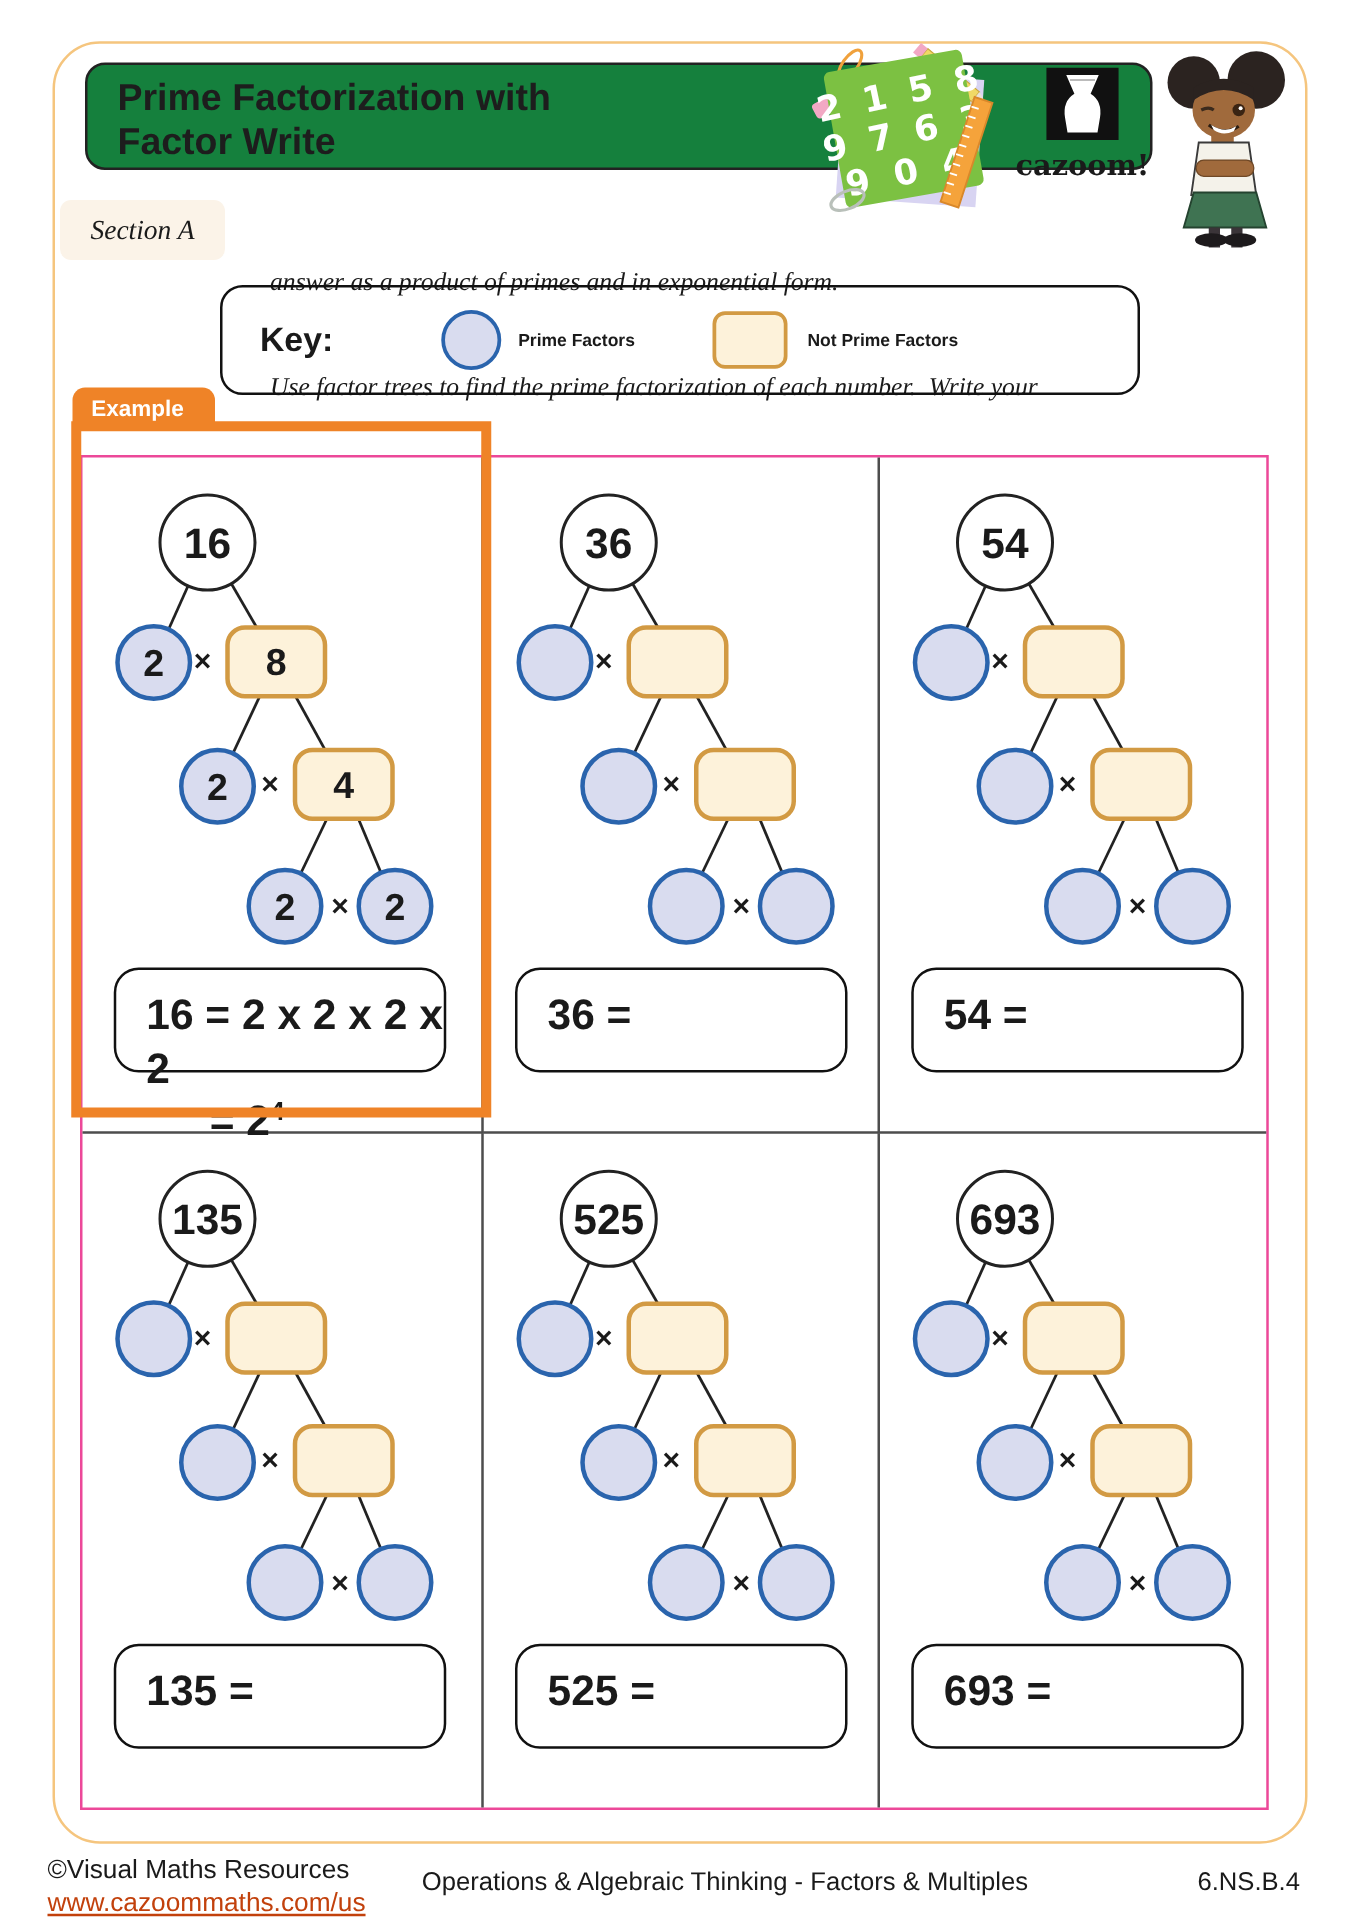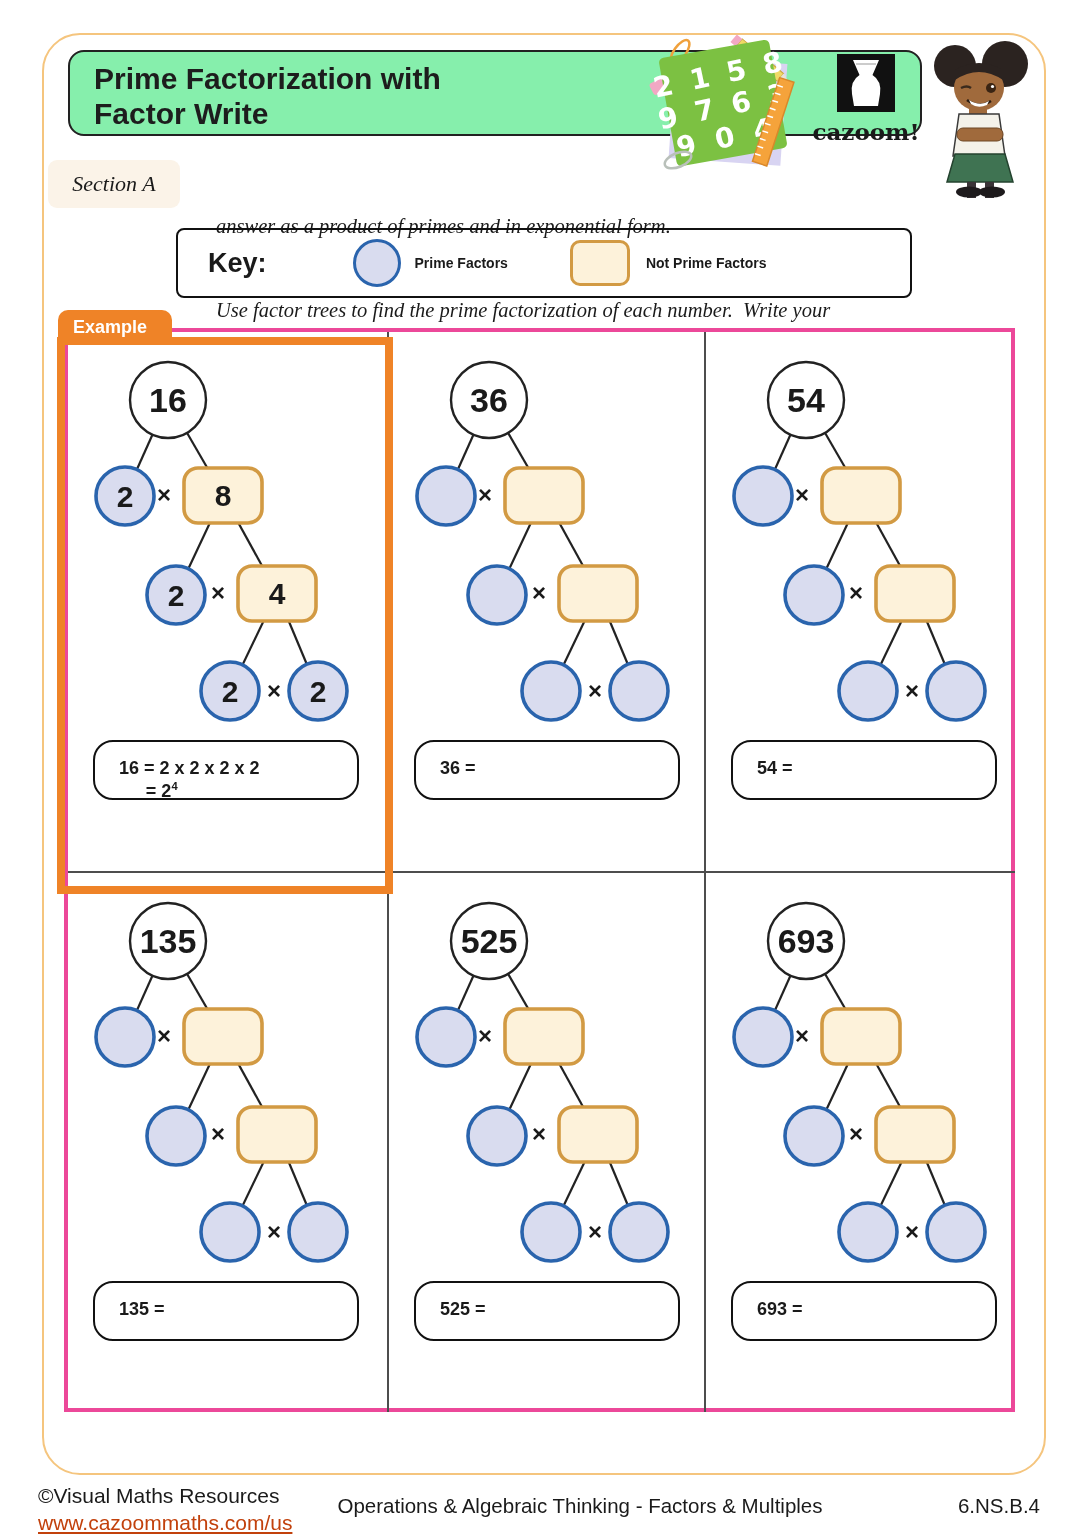--- a/index.html
+++ b/index.html
@@ -1,50 +1,50 @@
 <!DOCTYPE html>
 <html><head>
 <meta charset="utf-8">
 <style>
   html,body{margin:0;padding:0;background:#fff;}
   .page{position:relative;width:1086px;height:1536px;background:#fff;overflow:hidden;
         font-family:"Liberation Sans",sans-serif;color:#1a1a1a;}
   .outer-border{position:absolute;left:42px;top:33px;width:1000px;height:1438px;
         border:2.5px solid #f5c57e;border-radius:38px;}
   
-  .title-box{position:absolute;left:68px;top:50px;width:854px;height:86px;background:#86efac;
+  .title-box{position:absolute;left:68px;top:50px;width:854px;height:86px;background:#15803d;
         border:2.5px solid #222;border-radius:16px;box-sizing:border-box;}
   .title-text{padding:9px 0 0 24px;font-size:30px;font-weight:700;line-height:1.18;color:#1d1d1d;}
   .sticky{position:absolute;left:642px;top:26px;width:165px;height:152px;}
   .logo{position:absolute;left:808px;top:54px;width:116px;text-align:center;}
   .logo .brand{font-family:"DejaVu Serif",serif;font-weight:700;font-size:23px;margin-top:2px;}
   .mascot{position:absolute;left:925px;top:36px;width:112px;height:162px;}
   
   .section-label{position:absolute;left:48px;top:160px;width:132px;height:48px;background:#fbf3e8;
         border-radius:9px;display:flex;align-items:center;justify-content:center;
         font-family:"Liberation Serif",serif;font-style:italic;font-weight:400;font-size:22px;}
   .instr{position:absolute;left:216px;top:155px;width:700px;font-family:"Liberation Serif",serif;
         font-style:italic;font-size:20.5px;line-height:1.38;white-space:pre-wrap;}
   
-  .key-box{position:absolute;left:176px;top:228px;width:736px;height:70px;border:2.5px solid #111;
-        border-radius:8px;box-sizing:border-box;display:flex;align-items:center;padding-left:30px;}
+  .key-box{position:absolute;left:176px;top:228px;width:736px;height:88px;border:2.5px solid #111;
+        border-radius:18px;box-sizing:border-box;display:flex;align-items:center;padding-left:30px;}
   .key-word{font-size:27px;font-weight:700;margin-right:86px;}
   .key-circle{width:42px;height:42px;border-radius:50%;background:#d9dcef;border:3.5px solid #2a64ad;margin-right:14px;}
   .key-sq{width:54px;height:40px;border-radius:10px;background:#fdf2da;border:3.5px solid #d29a43;margin-right:16px;}
   .key-lbl{font-size:14px;font-weight:700;}
   .key-lbl.first{margin-right:62px;}
   
-  .grid{position:absolute;left:64px;top:328px;width:951px;height:1084px;box-sizing:border-box;
-        border:4px solid #ec4899;display:grid;grid-template-columns:321px 317px 309px;grid-template-rows:541px 539px;}
+  .grid{position:absolute;left:64px;top:364px;width:951px;height:1084px;box-sizing:border-box;
+        border:2px solid #ec4899;display:grid;grid-template-columns:321px 317px 309px;grid-template-rows:541px 539px;}
   .cell{position:relative;box-sizing:border-box;}
   .cell.c0,.cell.c1{border-right:2px solid #4d4d4d;}
   .cell.r0{border-bottom:2px solid #4d4d4d;}
   .cell svg.tree{position:absolute;left:0;top:6px;}
-  .answer{position:absolute;left:25px;top:408px;width:266px;height:60px;border:2.5px solid #111;
-        border-radius:20px;box-sizing:border-box;padding:15px 0 0 24px;font-size:18px;font-weight:700;line-height:1.25;}
+  .answer{position:absolute;left:25px;top:408px;width:266px;height:84px;border:2.5px solid #111;
+        border-radius:20px;box-sizing:border-box;padding:15px 0 0 24px;font-size:34px;font-weight:700;line-height:1.25;}
   .ghost{visibility:hidden;padding-right:0.38em;}
   .answer sup{font-size:0.62em;}
   
   .example-border{position:absolute;left:57px;top:337px;width:336px;height:557px;border:8px solid #ef8327;
         box-sizing:border-box;pointer-events:none;z-index:5;}
   .example-tab{position:absolute;left:58px;top:310px;width:114px;height:34px;background:#ef8327;
         border-radius:10px 10px 0 0;color:#fff;font-weight:700;font-size:18px;display:flex;align-items:center;
         padding-left:15px;box-sizing:border-box;z-index:6;text-align:right;}
   
   .foot-left{position:absolute;left:38px;top:1482px;font-size:21px;line-height:1.3;}

